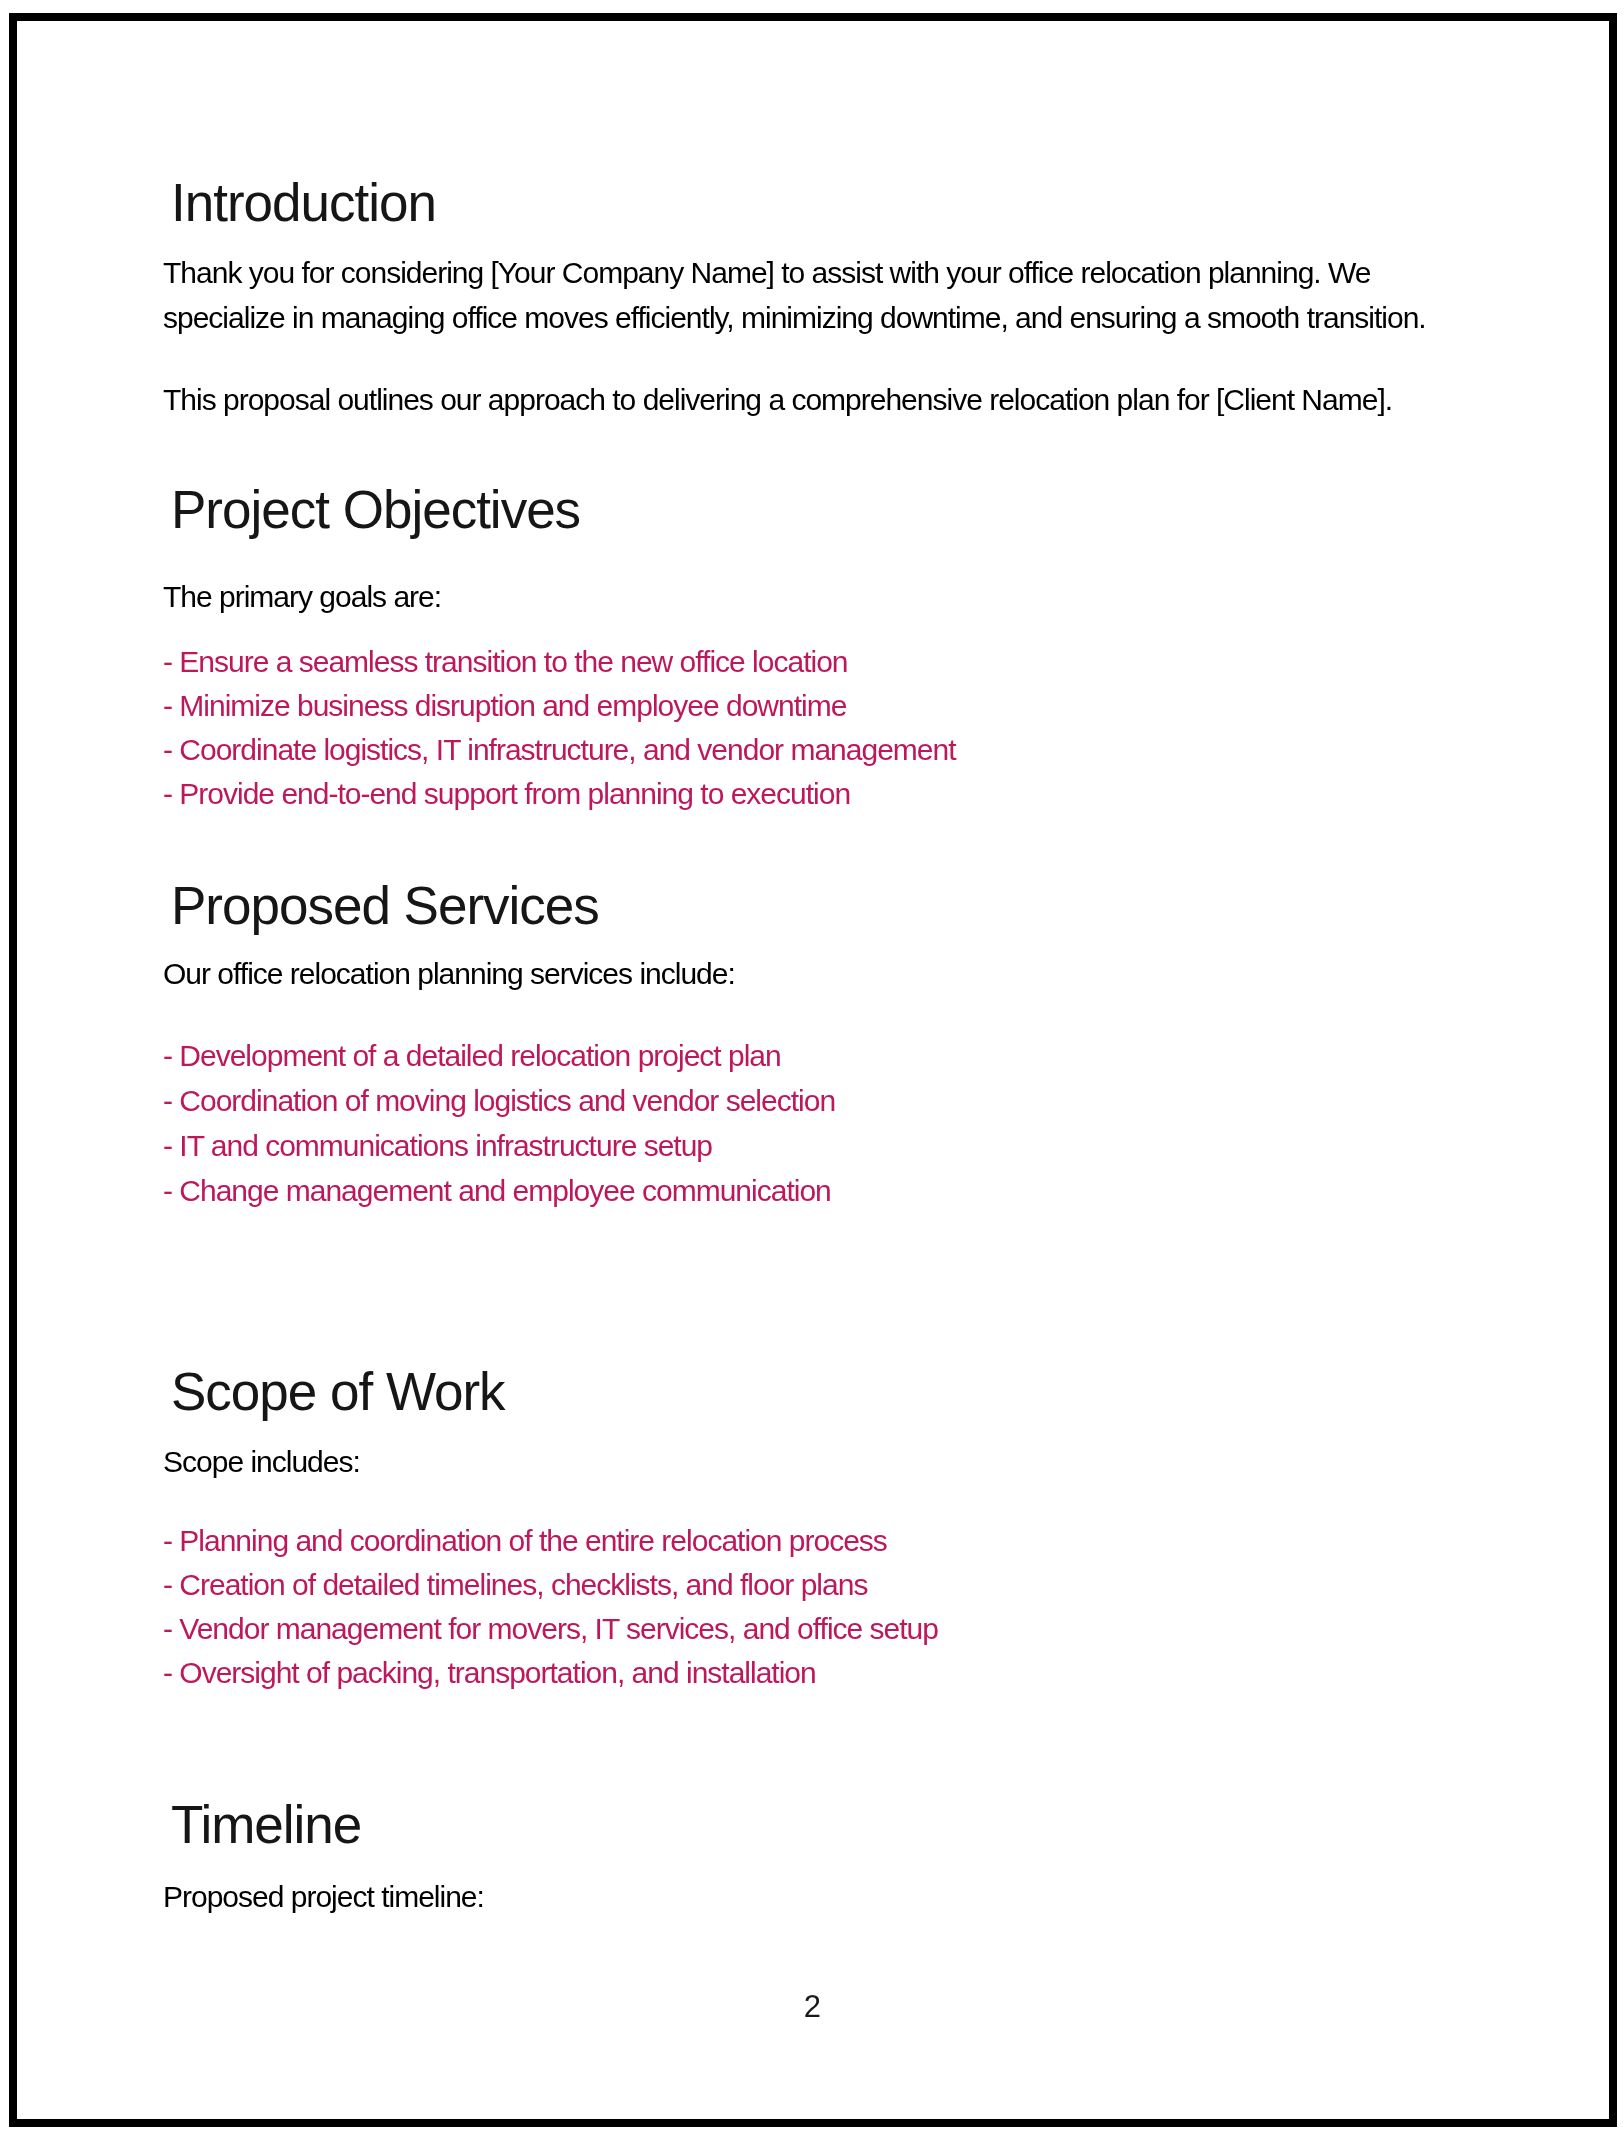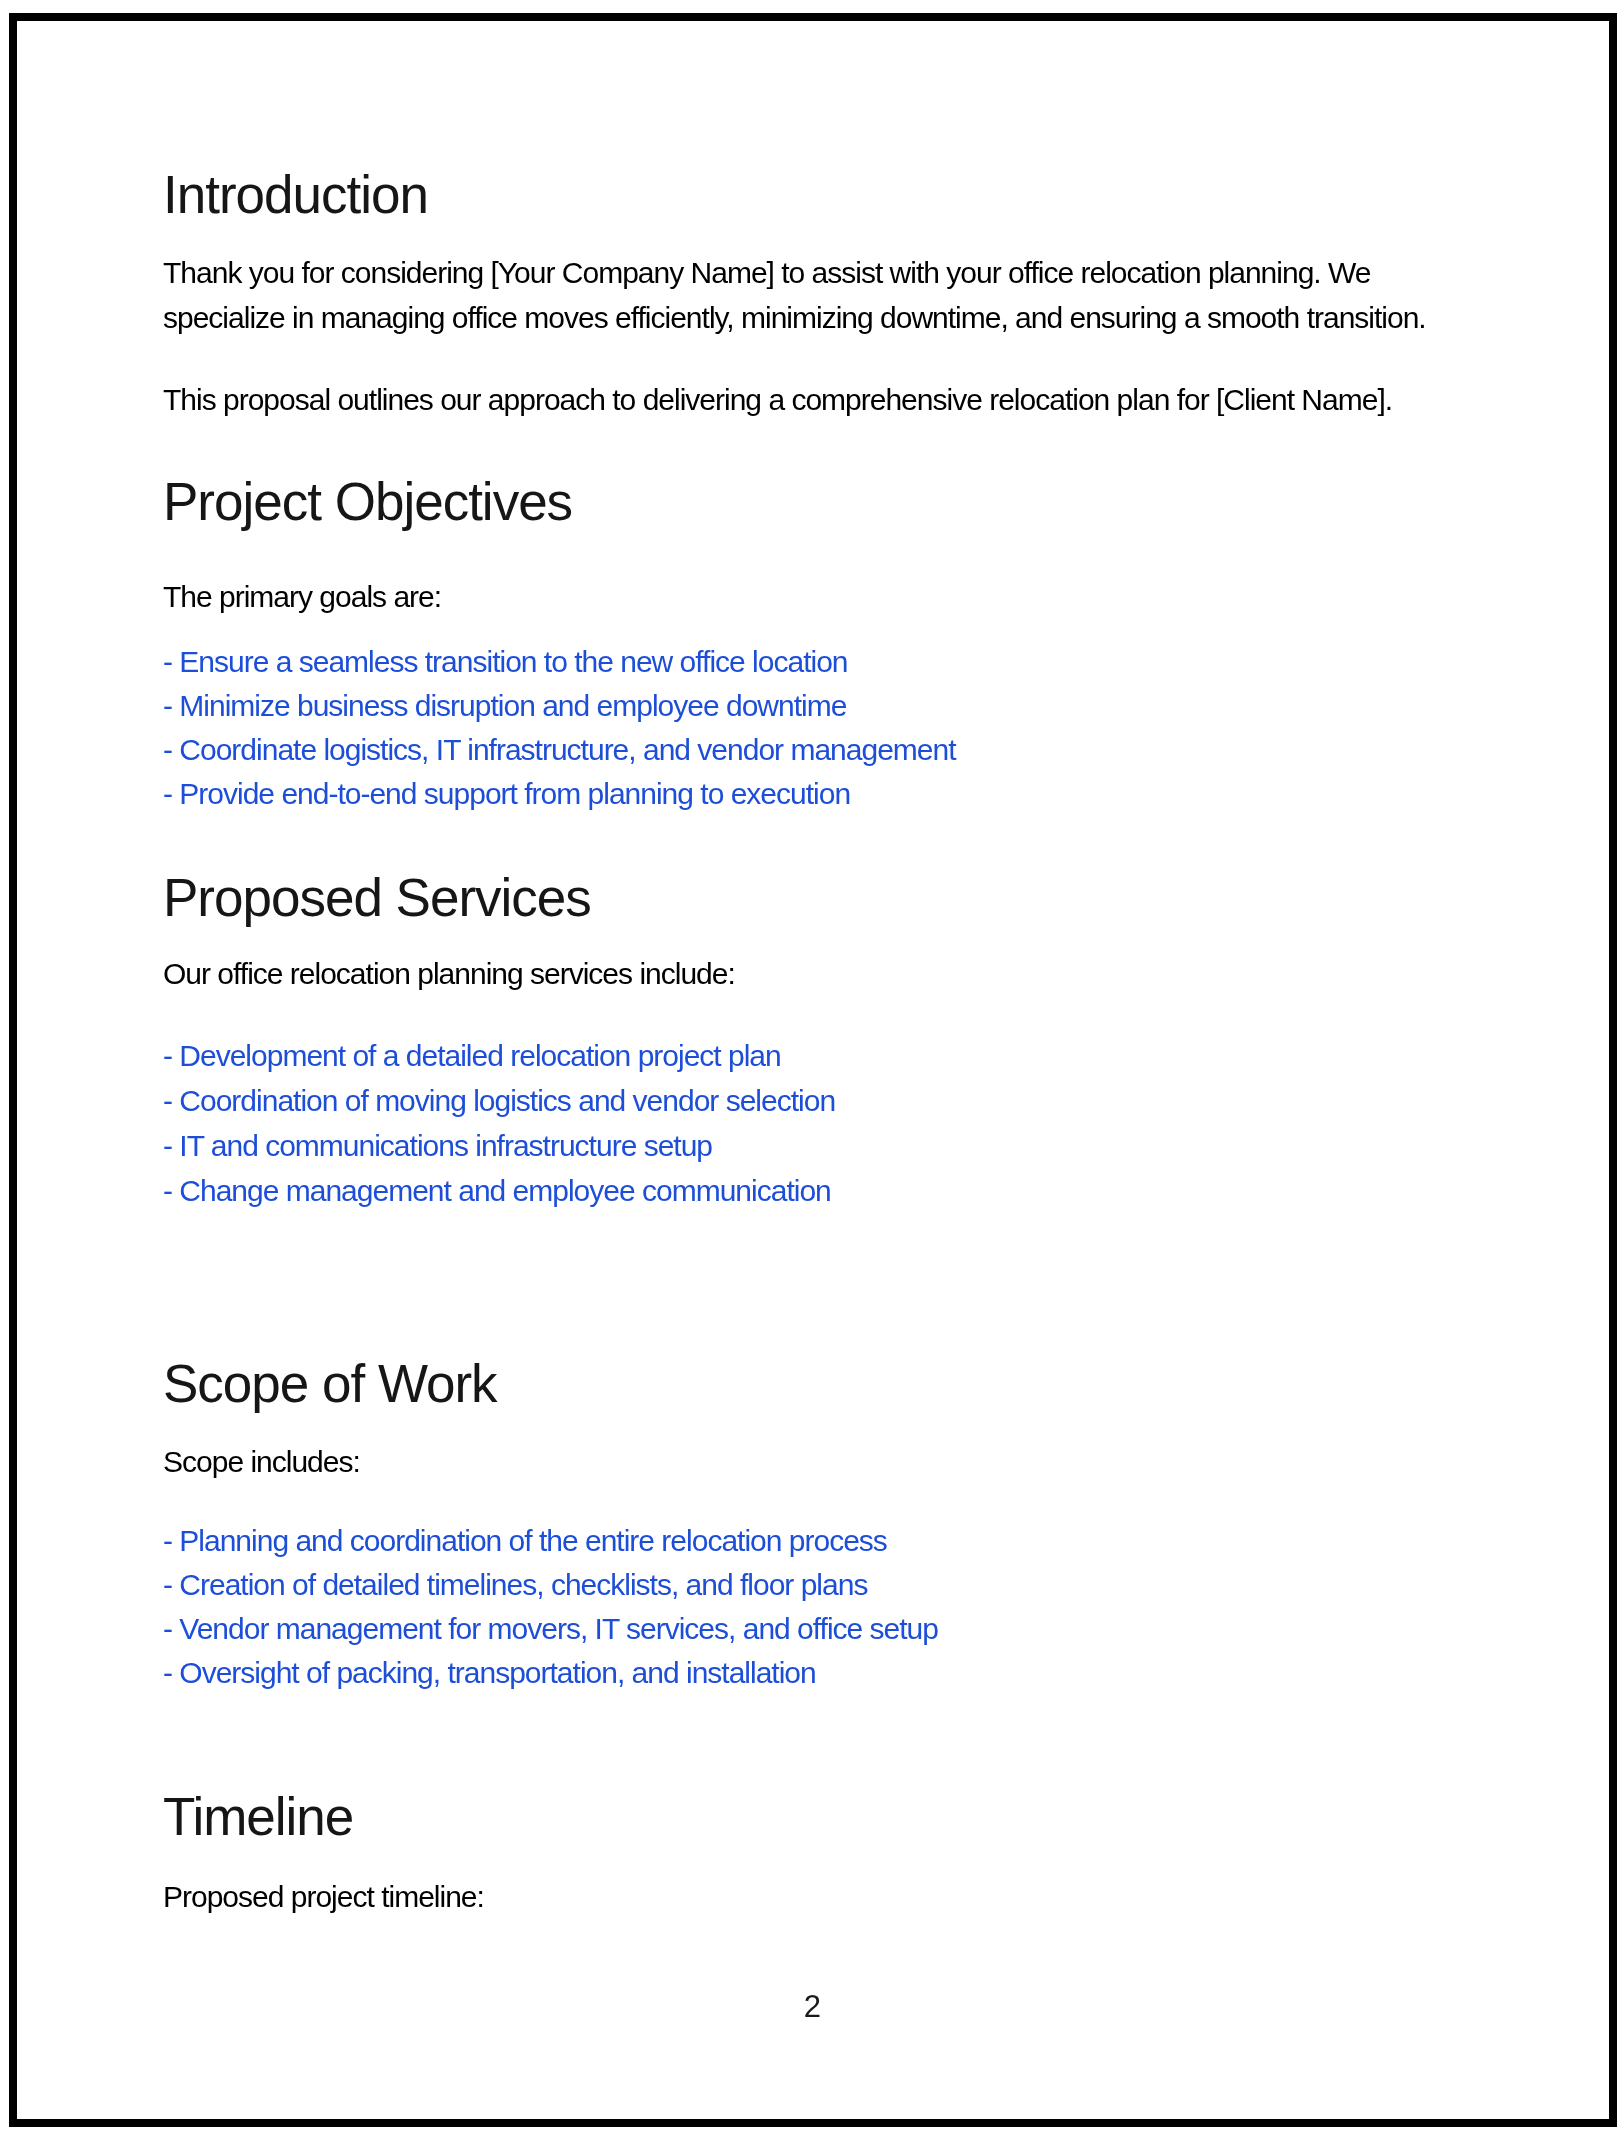--- a/index.html
+++ b/index.html
@@ -22,21 +22,21 @@
     top: 13px;
     width: 1608px;
     height: 2114px;
     border: 8px solid #000000;
     box-sizing: border-box;
     pointer-events: none;
   }
   .h1 {
     position: absolute;
     left: 163px;
-    margin: 0;
+    margin: 8px;
     font-size: 53px;
     line-height: 60px;
     font-weight: 400;
     letter-spacing: -1px;
     color: #161616;
     white-space: nowrap;
   }
   .body-text {
     position: absolute;
     left: 163px;
@@ -48,21 +48,21 @@
     color: #000000;
     white-space: nowrap;
   }
   .list {
     position: absolute;
     left: 163px;
     margin: 0;
     font-size: 30px;
     font-weight: 400;
     letter-spacing: -1px;
-    color: #1d4ed8;
+    color: #be185d;
     white-space: nowrap;
   }
   .list .li {
     line-height: 44px;
   }
   .list.lh45 .li {
     line-height: 45px;
   }
   .footer-page-number {
     position: absolute;

